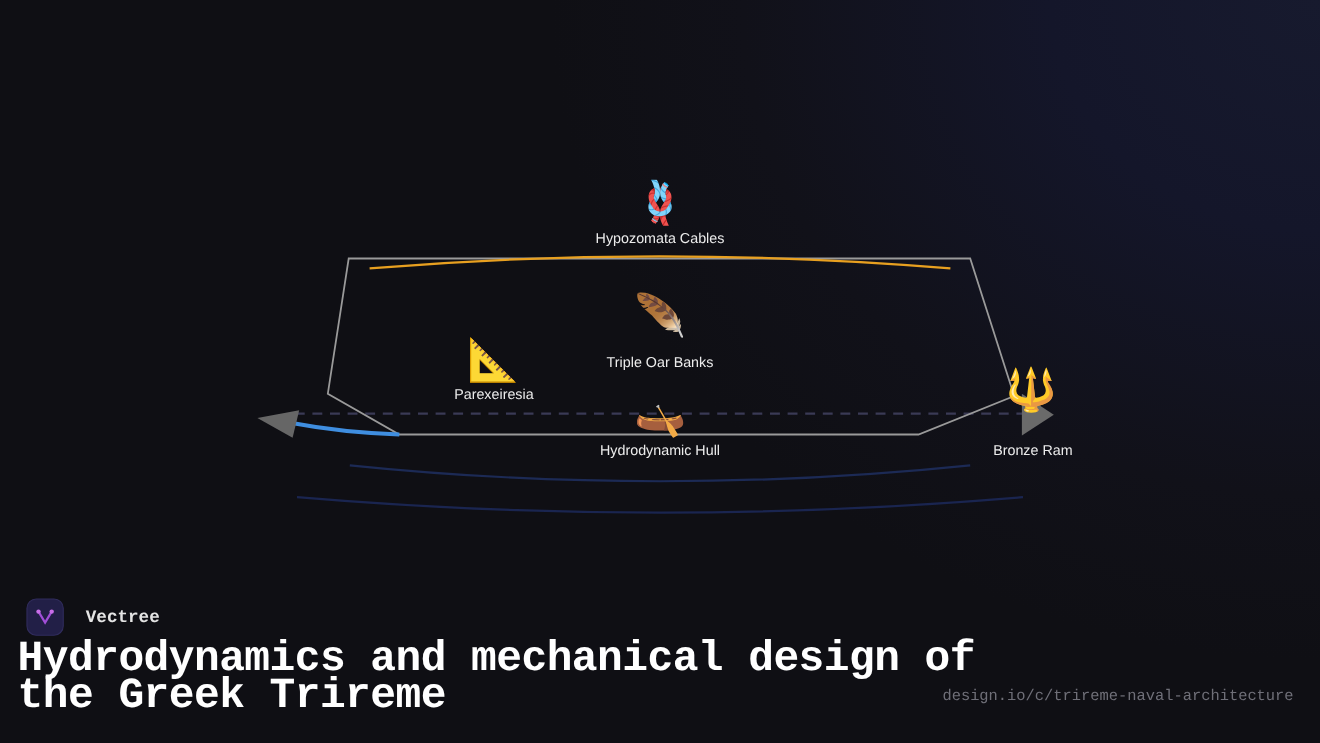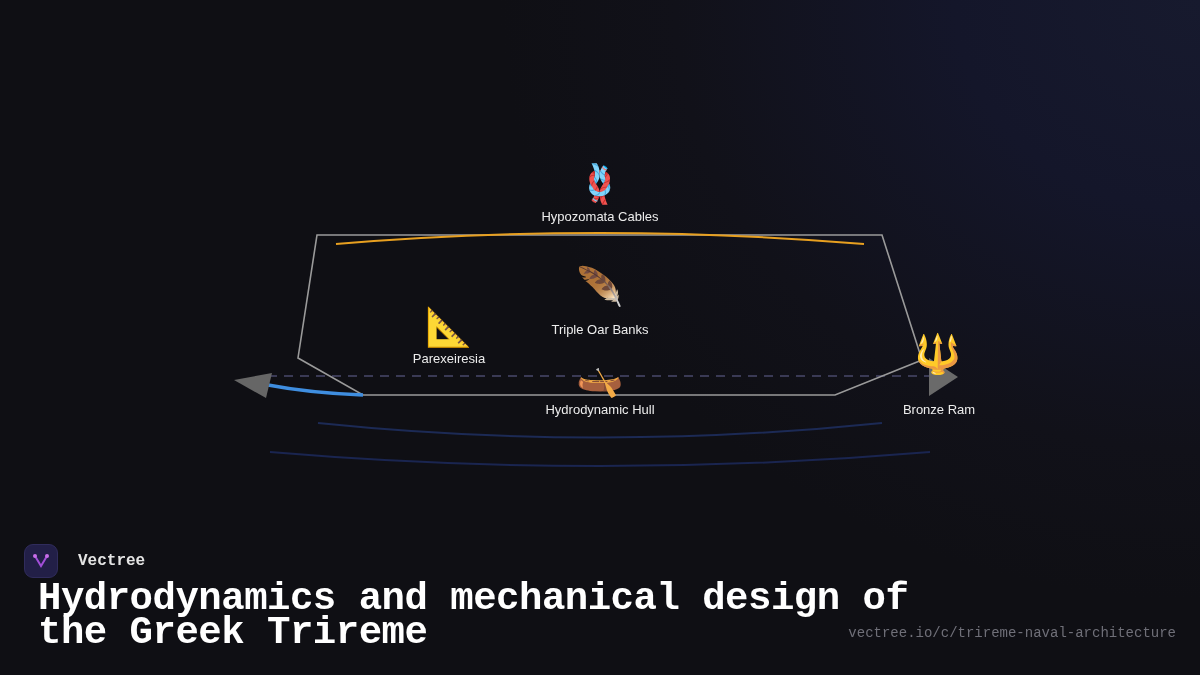--- a/index.html
+++ b/index.html
@@ -8,21 +8,21 @@
     background: radial-gradient(ellipse 700px 600px at 1200px 0px, #171a2e 0%, #14162a 35%, #111119 75%, #0f0f14 100%);
     background-color:#0f0f14;
     font-family:"Liberation Sans", sans-serif;
   }
   #diagram { position:absolute; left:0; top:0; width:1200px; height:675px; }
   .node-label { font-family:"Liberation Sans", sans-serif; font-size:13px; fill:#ececec; text-anchor:middle; }
   .node-icon { font-size:38px; text-anchor:middle; }
   .brand { position:absolute; left:24px; top:544px; display:flex; align-items:center; gap:8px; }
   .brand-logo { width:34px; height:34px; border-radius:9px; background:#221f47; border:1px solid #302c5c; box-sizing:border-box; display:flex; align-items:center; justify-content:center; }
   .brand-name { font-family:"Liberation Mono", monospace; font-weight:bold; font-size:16px; color:#e4e4e4;margin-left:12px; }
-  .title { position:absolute; left:38px; top:582px; width:900px; margin:0; font-family:"Liberation Mono", monospace; font-weight:bold; font-size:39px; line-height:34px; color:#ffffff; letter-spacing:-0.5px; }
+  .title { position:absolute; left:16px; top:582px; width:900px; margin:0; font-family:"Liberation Mono", monospace; font-weight:bold; font-size:39px; line-height:34px; color:#ffffff; letter-spacing:-0.5px; }
   .url { position:absolute; right:24px; top:625px; font-family:"Liberation Mono", monospace; font-size:14px; color:#6f6f78; }
 </style>
 </head>
 <body>
 
 <svg id="diagram" viewBox="0 0 1200 675" xmlns="http://www.w3.org/2000/svg">
 
   <path d="M318 423 Q600 452 882 423" fill="none" stroke="#1c2a55" stroke-width="2"></path>
   <path d="M270 452 Q600 480 930 452" fill="none" stroke="#1a2550" stroke-width="2"></path>
 
@@ -64,13 +64,13 @@
     <svg width="20" height="20" viewBox="0 0 20 20">
       <path d="M4 5 L10 15 L16 5" fill="none" stroke="#a14ed8" stroke-width="2" stroke-linecap="round"></path>
       <circle cx="4" cy="5" r="2" fill="#c86ee8"></circle>
       <circle cx="16" cy="5" r="2" fill="#c86ee8"></circle>
     </svg>
   </div>
   <span class="brand-name">Vectree</span>
 </div>
 
 <h1 class="title">Hydrodynamics and mechanical design of the Greek Trireme</h1>
-<div class="url">vectree.io/c/trireme-naval-architecture</div>
+<div class="url">design.io/c/trireme-naval-architecture</div>
 
 </body></html>

